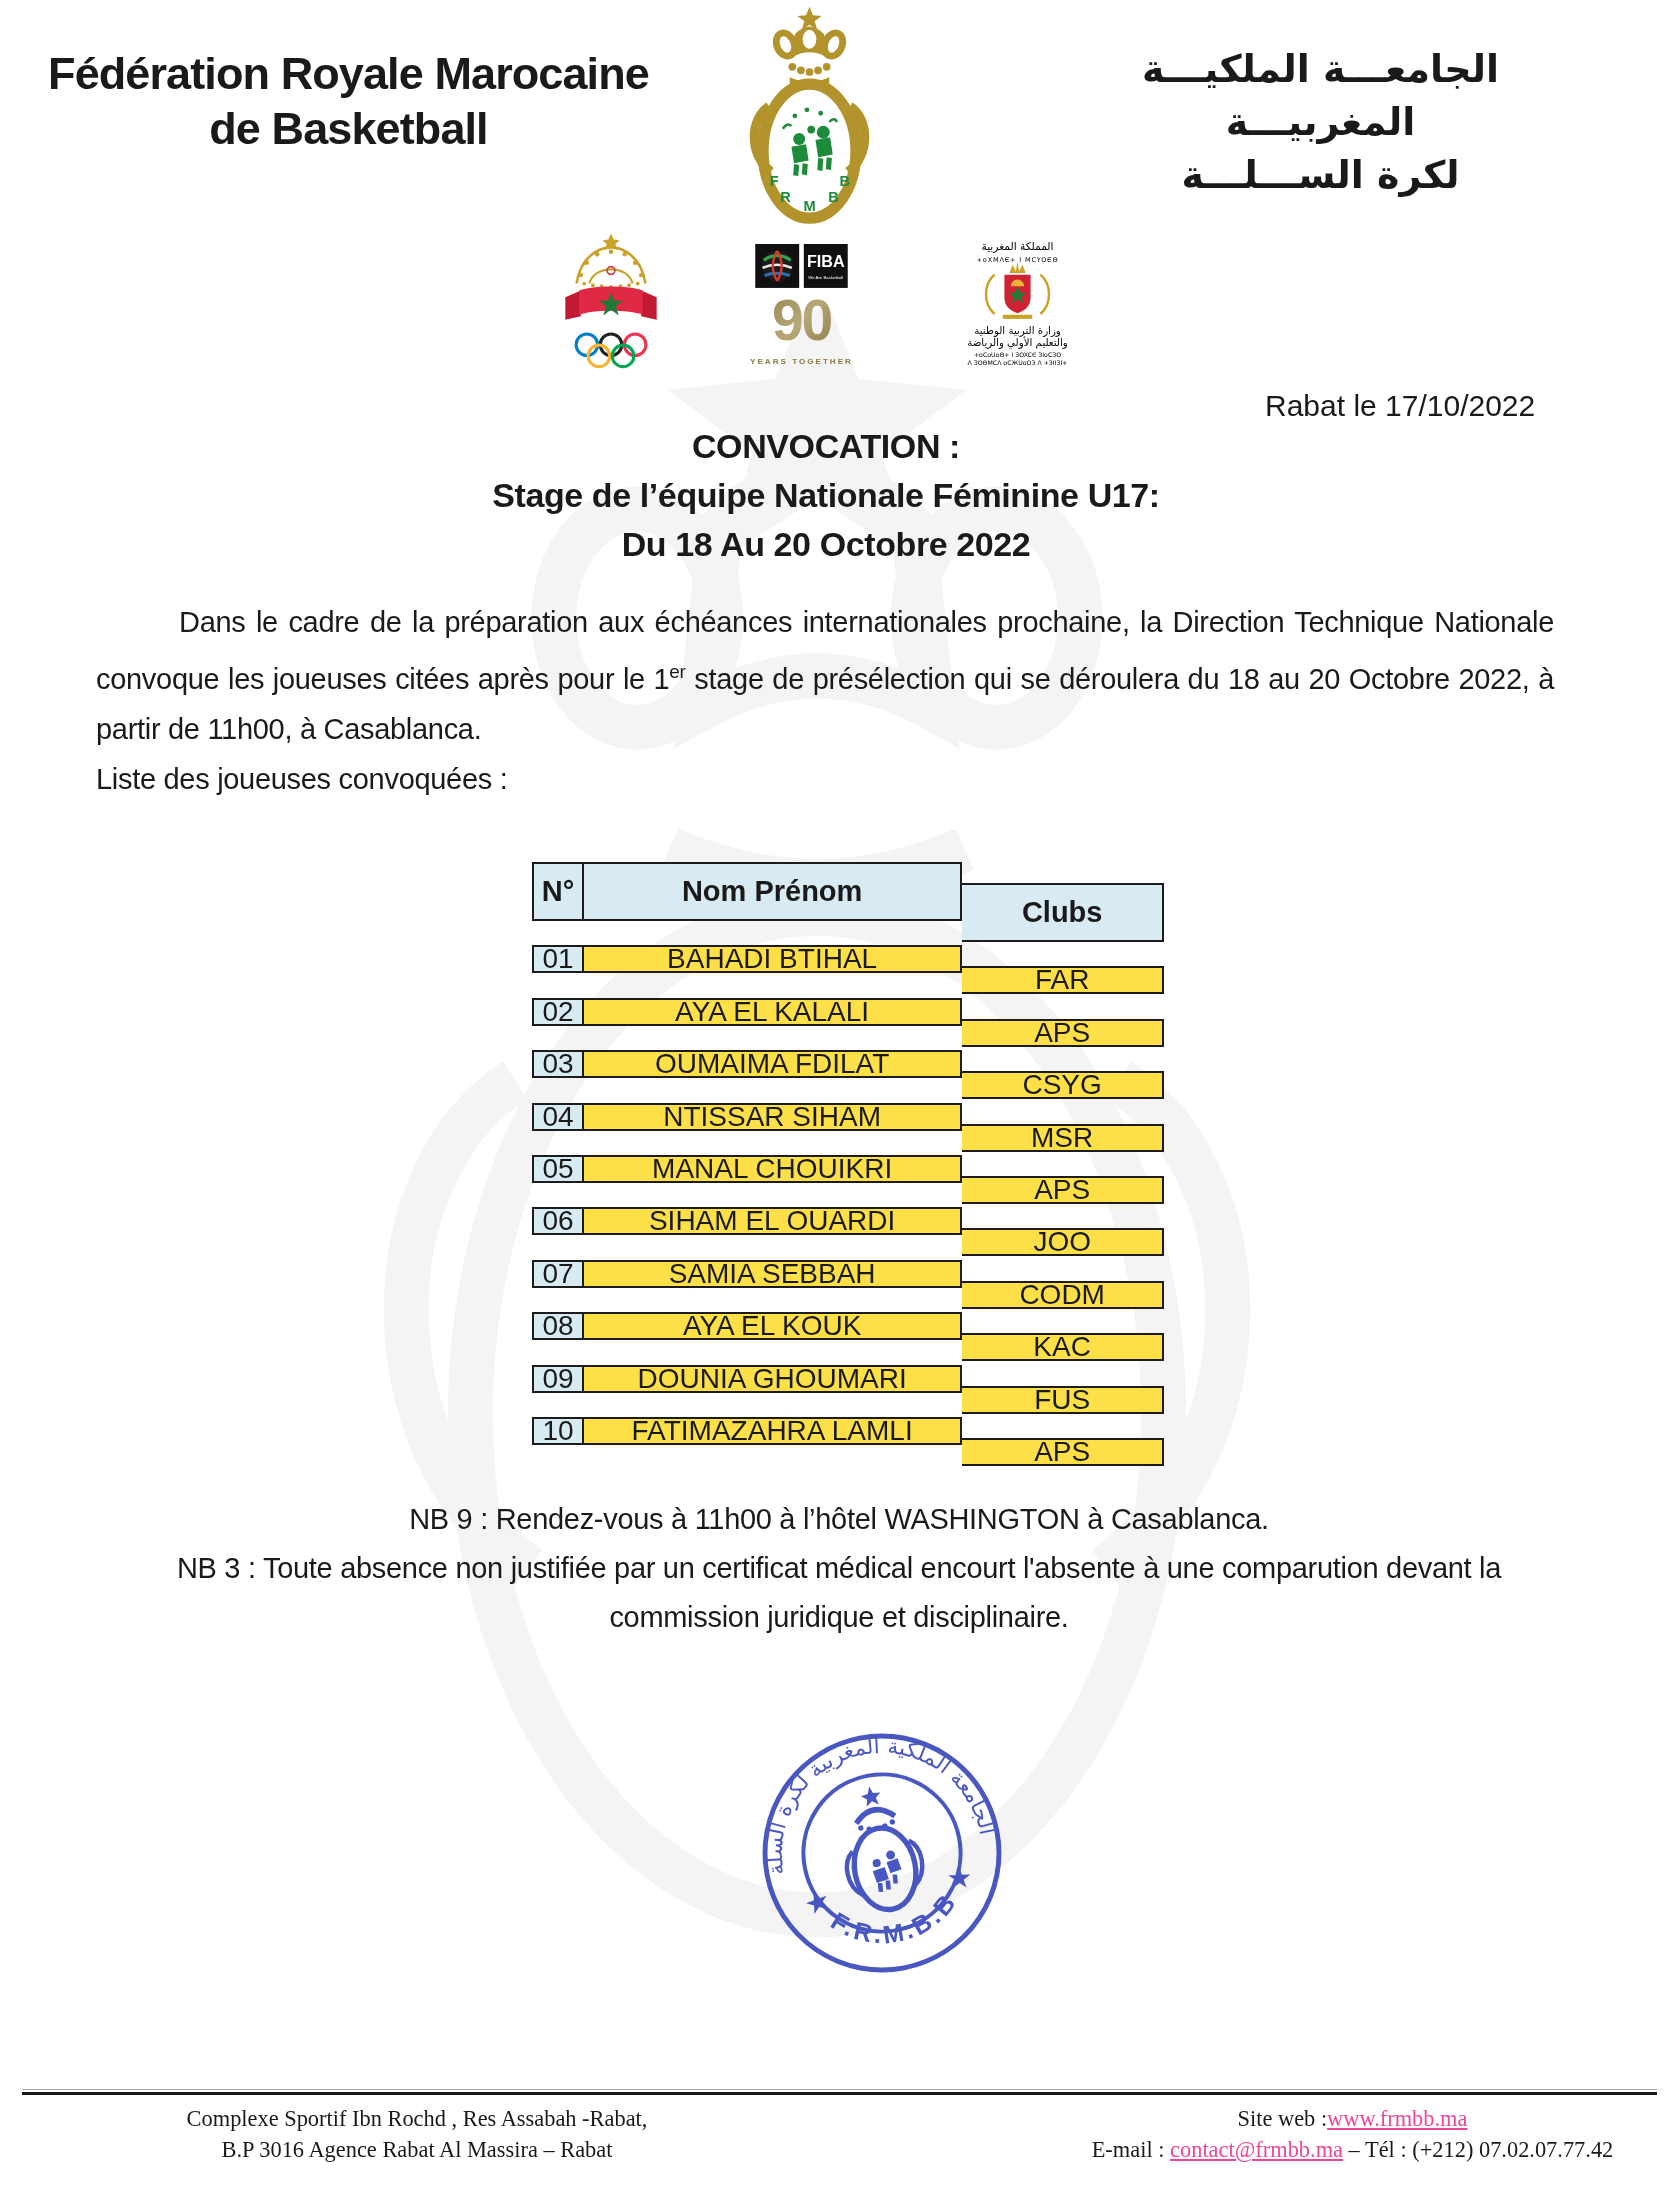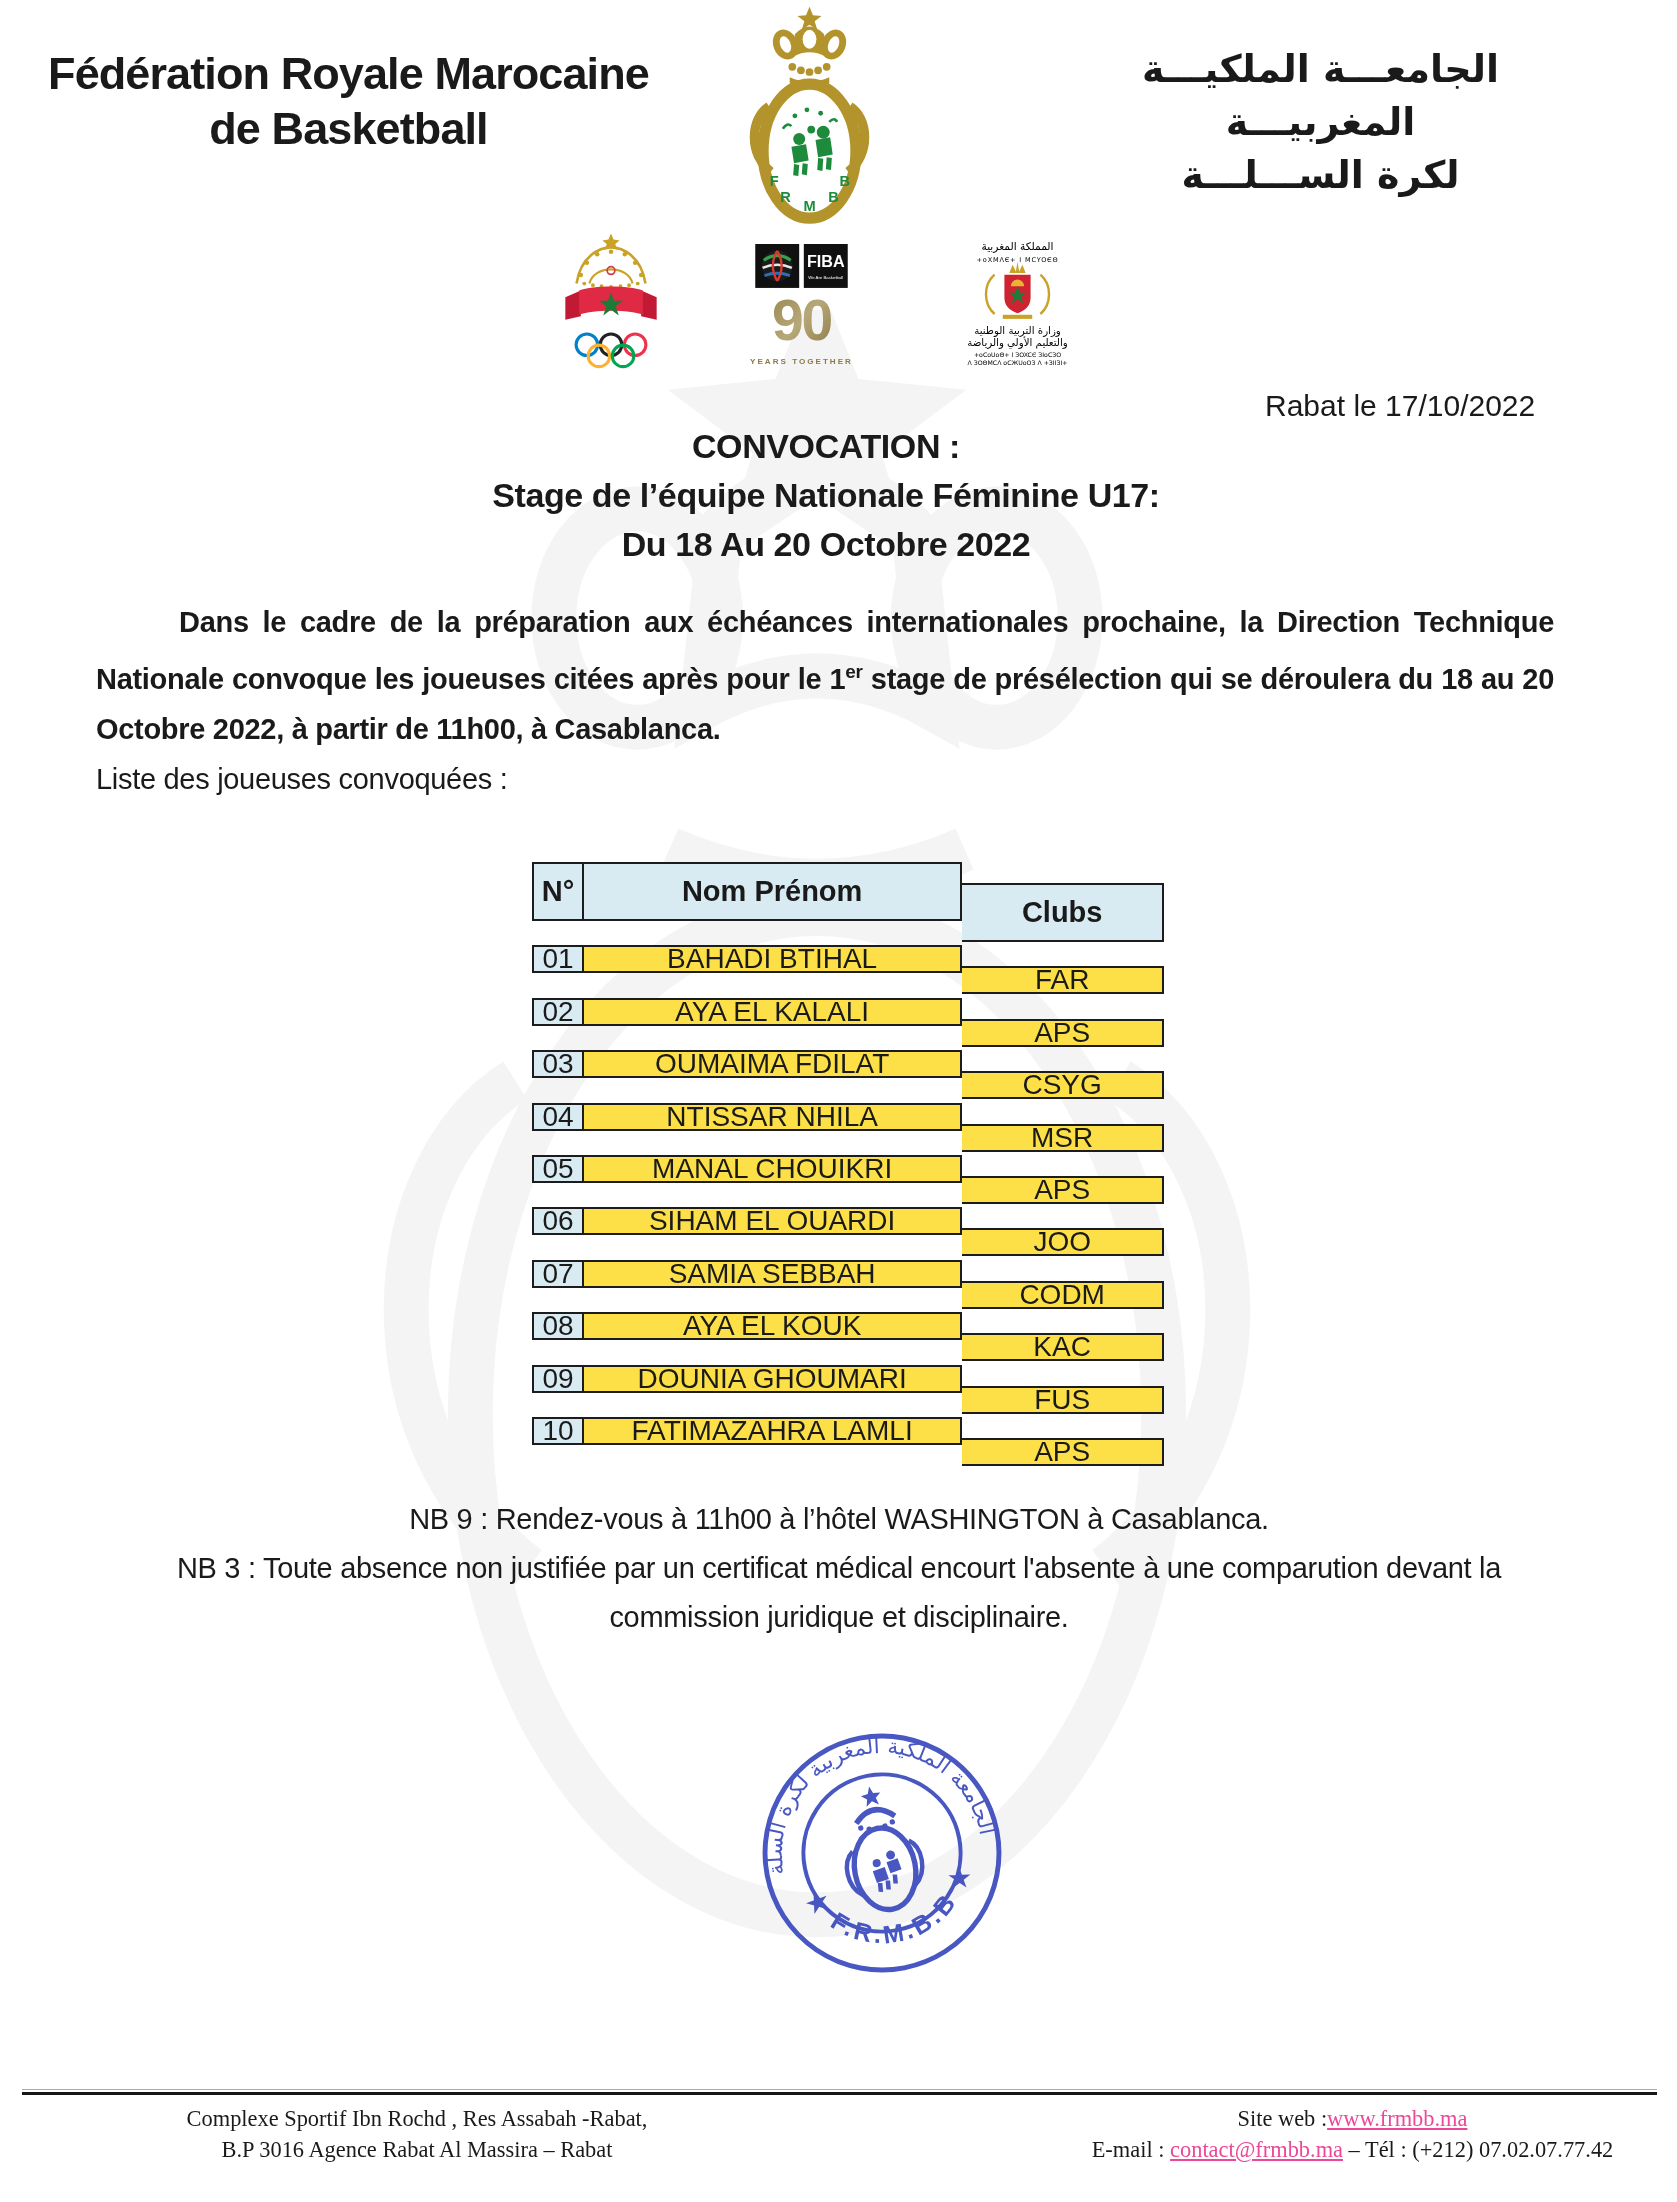--- a/index.html
+++ b/index.html
@@ -15,21 +15,21 @@
   #crest{left:745px;top:3.4px;width:129px;height:224px;}
   
   #logo-olympic{left:555px;top:229px;width:112px;height:153px;}
   #logo-fiba{left:750px;top:244px;width:103px;height:131px;}
   #logo-ministry{left:952px;top:237px;width:131px;height:131px;}
   
   #date-line{left:1265px;top:389px;font-size:30px;}
   #title-block{left:258px;top:422px;width:1136px;text-align:center;font-weight:bold;font-size:34px;line-height:49px;letter-spacing:-0.4px;}
   
   #body-block{left:96px;top:597px;width:1458px;font-size:29px;line-height:50px;letter-spacing:-0.3px;}
-  #paragraph{text-align:justify;text-indent:83px;font-weight:bold;}
+  #paragraph{text-align:justify;text-indent:83px;}
   #paragraph sup{font-size:19px;}
   
   #convocation-table{left:532px;top:862px;width:632px;}
   .t-row{display:flex;margin-bottom:3.4px;}
   .t-cell{box-sizing:border-box;border:2.6px solid #1c1c1c;display:flex;align-items:center;justify-content:center;
           background:#fde047;font-size:28px;}
   .t-cell + .t-cell{border-left:0;}
   .c-num{width:52px;background:#d9ebf2;}
   .c-name{width:379px;}
   .c-club{width:202px;margin-top:21px;}
@@ -236,21 +236,21 @@
           <div class="t-cell c-name">AYA EL KALALI</div>
           <div class="t-cell c-club">APS</div>
         </div>
       <div class="t-row">
           <div class="t-cell c-num">03</div>
           <div class="t-cell c-name">OUMAIMA FDILAT</div>
           <div class="t-cell c-club">CSYG</div>
         </div>
       <div class="t-row">
           <div class="t-cell c-num">04</div>
-          <div class="t-cell c-name">NTISSAR NHILA</div>
+          <div class="t-cell c-name">NTISSAR SIHAM</div>
           <div class="t-cell c-club">MSR</div>
         </div>
       <div class="t-row">
           <div class="t-cell c-num">05</div>
           <div class="t-cell c-name">MANAL CHOUIKRI</div>
           <div class="t-cell c-club">APS</div>
         </div>
       <div class="t-row">
           <div class="t-cell c-num">06</div>
           <div class="t-cell c-name">SIHAM EL OUARDI</div>

